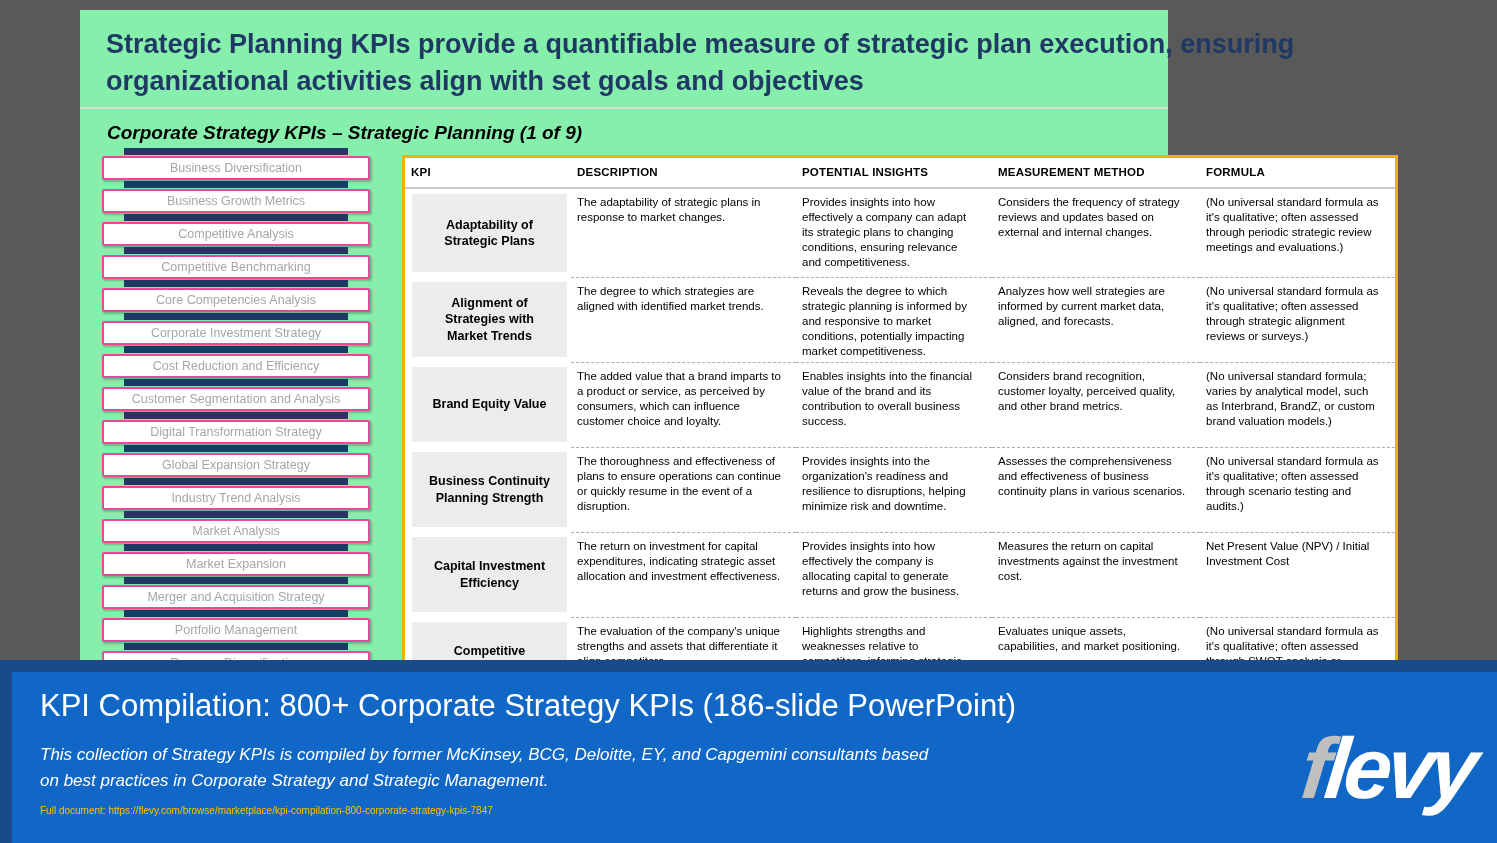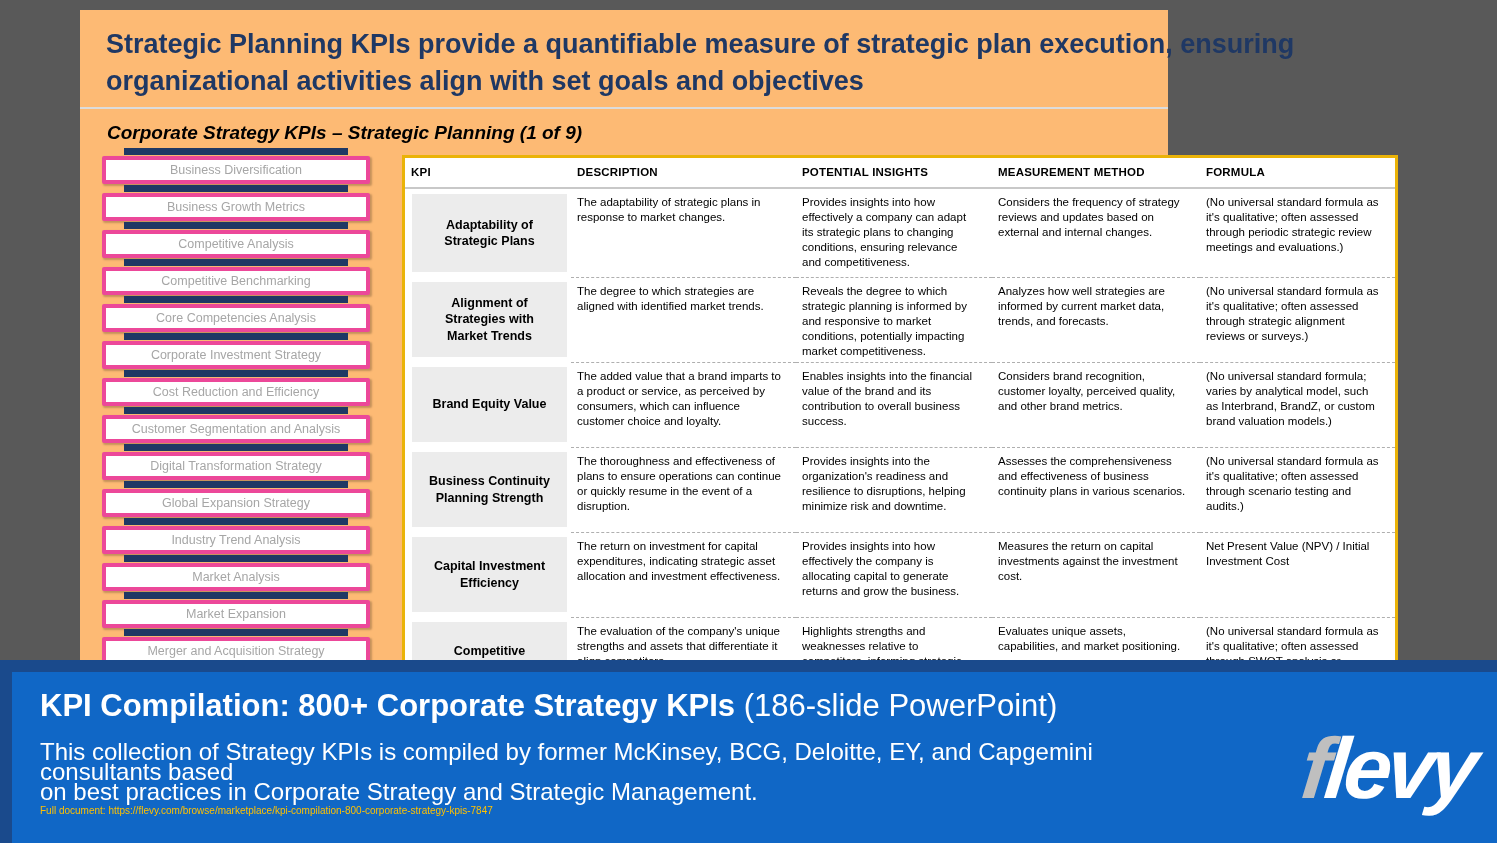--- a/index.html
+++ b/index.html
@@ -1,51 +1,51 @@
 <!DOCTYPE html>
 <html><head>
 <meta charset="utf-8">
 <style>
   html,body{margin:0;padding:0;background:#595959;}
   .stage{position:relative;width:1497px;height:843px;background:#595959;overflow:hidden;
          font-family:"Liberation Sans",sans-serif;}
   
-  .slide{position:absolute;left:80px;top:10px;width:1088px;height:833px;background:#fdba74;}
+  .slide{position:absolute;left:80px;top:10px;width:1088px;height:833px;background:#86efac;}
   .slide-title{position:absolute;left:26px;top:16px;width:1270px;font-size:27px;font-weight:700;
                color:#1F3864;line-height:37px;white-space:pre-line;}
   .title-divider{position:absolute;left:0;top:97px;width:100%;height:0;border-top:2px solid #DCDCDC;}
   .slide-subtitle{position:absolute;left:27px;top:112px;font-size:19px;font-weight:700;font-style:italic;color:#000;}
   
   .sidebar{position:absolute;left:22px;top:138px;width:268px;}
   .sb-bar{width:224px;height:7px;background:#1F3864;margin:0 auto 1px auto;}
-  .sb-box{height:20px;border:4px solid #ec4899;border-radius:2px;background:#fff;
+  .sb-box{height:20px;border:2px solid #ec4899;border-radius:2px;background:#fff;
           box-shadow:1.5px 1.5px 2px rgba(0,0,0,0.22);margin-bottom:1px;
           display:flex;align-items:center;justify-content:center;
           font-size:12.5px;color:#A6A6A6;white-space:nowrap;overflow:hidden;}
   
   .kpi-table{position:absolute;left:322px;top:145px;width:990px;border:3px solid #eab308;background:#fff;}
   .thead,.tr{display:grid;grid-template-columns:166px 225px 196px 208px 1fr;}
   .thead{height:29px;border-bottom:2px solid #C8C8C8;}
   .th{font-size:11.5px;font-weight:700;color:#000;padding:8px 4px 0 6px;letter-spacing:0.2px;}
   .tr{height:85px;}
   .tr:first-child{height:88px;}
   .td{font-size:11.5px;line-height:1.3;color:#000;padding:6px 14px 4px 6px;overflow:hidden;}
   .td.sep{border-top:1px dashed #AFAFAF;}
   .td.c0{display:flex;padding:0;}
   .kpi-box{flex:1;margin:5px 4px 5px 7px;background:#ECECEC;display:flex;align-items:center;
            justify-content:center;text-align:center;font-weight:700;font-size:12.5px;
            line-height:1.32;padding:0 12px;}
   
   .banner{position:absolute;left:0;top:660px;width:1497px;height:183px;background:#1A4A8C;z-index:5;}
   .banner-inner{position:absolute;left:12px;top:12px;right:0;bottom:0;background:#1067C6;}
   .banner-title{position:absolute;left:28px;top:16px;font-size:31px;color:#fff;white-space:nowrap;}
-  .bt-bold{font-weight:700;}
+  .bt-bold{font-weight:400;}
   .bt-reg{font-weight:400;}
-  .banner-desc{position:absolute;left:28px;top:70px;font-size:24px;color:#fff;line-height:20px;
-               white-space:pre-line;width:1100px;}
+  .banner-desc{position:absolute;left:28px;top:70px;font-size:17px;color:#fff;line-height:26px;
+               white-space:pre-line;width:1100px;font-style:italic;}
   .banner-link-line{position:absolute;left:28px;top:133px;font-size:10px;color:#FFC000;}
   .banner-url{color:#FFC000;text-decoration:none;}
   .flevy-logo{position:absolute;right:24px;top:56px;font-size:86px;font-weight:700;font-style:italic;
               letter-spacing:-5px;transform:skewX(-6deg);line-height:0.95;white-space:nowrap;}
   .logo-f{color:#BFBFBF;}
   .logo-rest{color:#FFFFFF;}
 </style>
 </head>
 <body>
 
@@ -113,21 +113,21 @@
             <div class="td c2">Provides insights into how effectively a company can adapt its strategic plans to changing conditions, ensuring relevance and competitiveness.</div>
             <div class="td c3">Considers the frequency of strategy reviews and updates based on external and internal changes.</div>
             <div class="td c4">(No universal standard formula as it's qualitative; often assessed through periodic strategic review meetings and evaluations.)</div>
           </div>
           <div class="tr">
             <div class="td c0">
               <div class="kpi-box">Alignment of Strategies with Market Trends</div>
             </div>
             <div class="td c1 sep">The degree to which strategies are aligned with identified market trends.</div>
             <div class="td c2 sep">Reveals the degree to which strategic planning is informed by and responsive to market conditions, potentially impacting market competitiveness.</div>
-            <div class="td c3 sep">Analyzes how well strategies are informed by current market data, trends, and forecasts.</div>
+            <div class="td c3 sep">Analyzes how well strategies are informed by current market data, aligned, and forecasts.</div>
             <div class="td c4 sep">(No universal standard formula as it's qualitative; often assessed through strategic alignment reviews or surveys.)</div>
           </div>
           <div class="tr">
             <div class="td c0">
               <div class="kpi-box">Brand Equity Value</div>
             </div>
             <div class="td c1 sep">The added value that a brand imparts to a product or service, as perceived by consumers, which can influence customer choice and loyalty.</div>
             <div class="td c2 sep">Enables insights into the financial value of the brand and its contribution to overall business success.</div>
             <div class="td c3 sep">Considers brand recognition, customer loyalty, perceived quality, and other brand metrics.</div>
             <div class="td c4 sep">(No universal standard formula; varies by analytical model, such as Interbrand, BrandZ, or custom brand valuation models.)</div>

